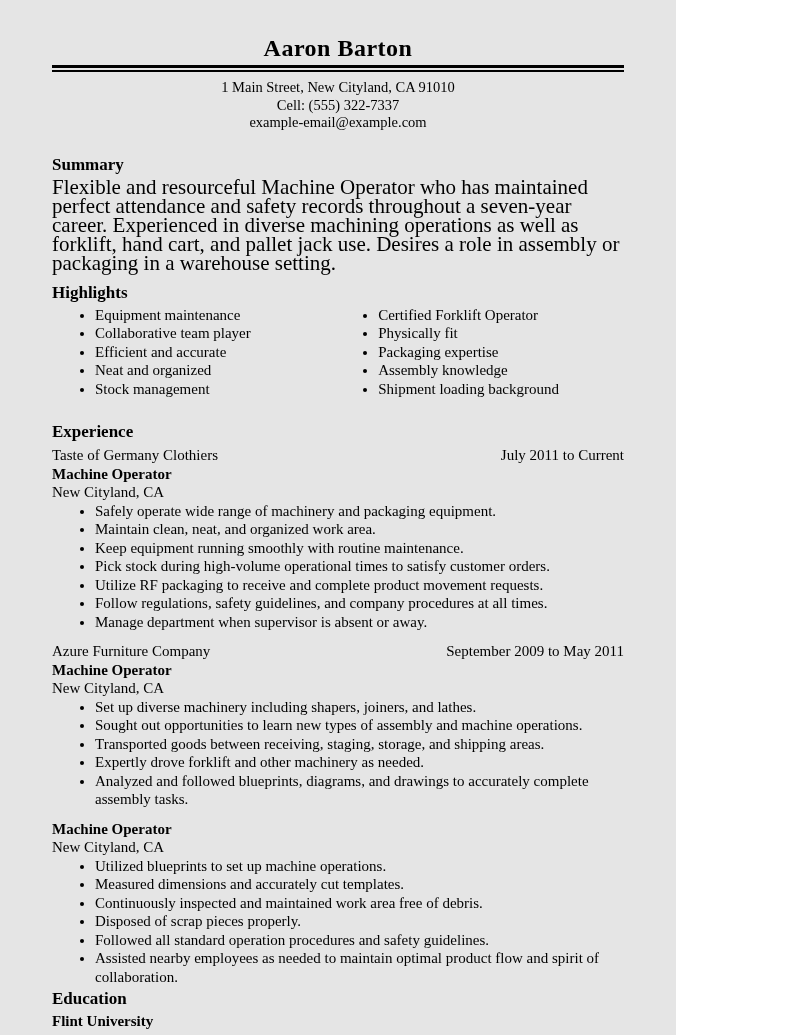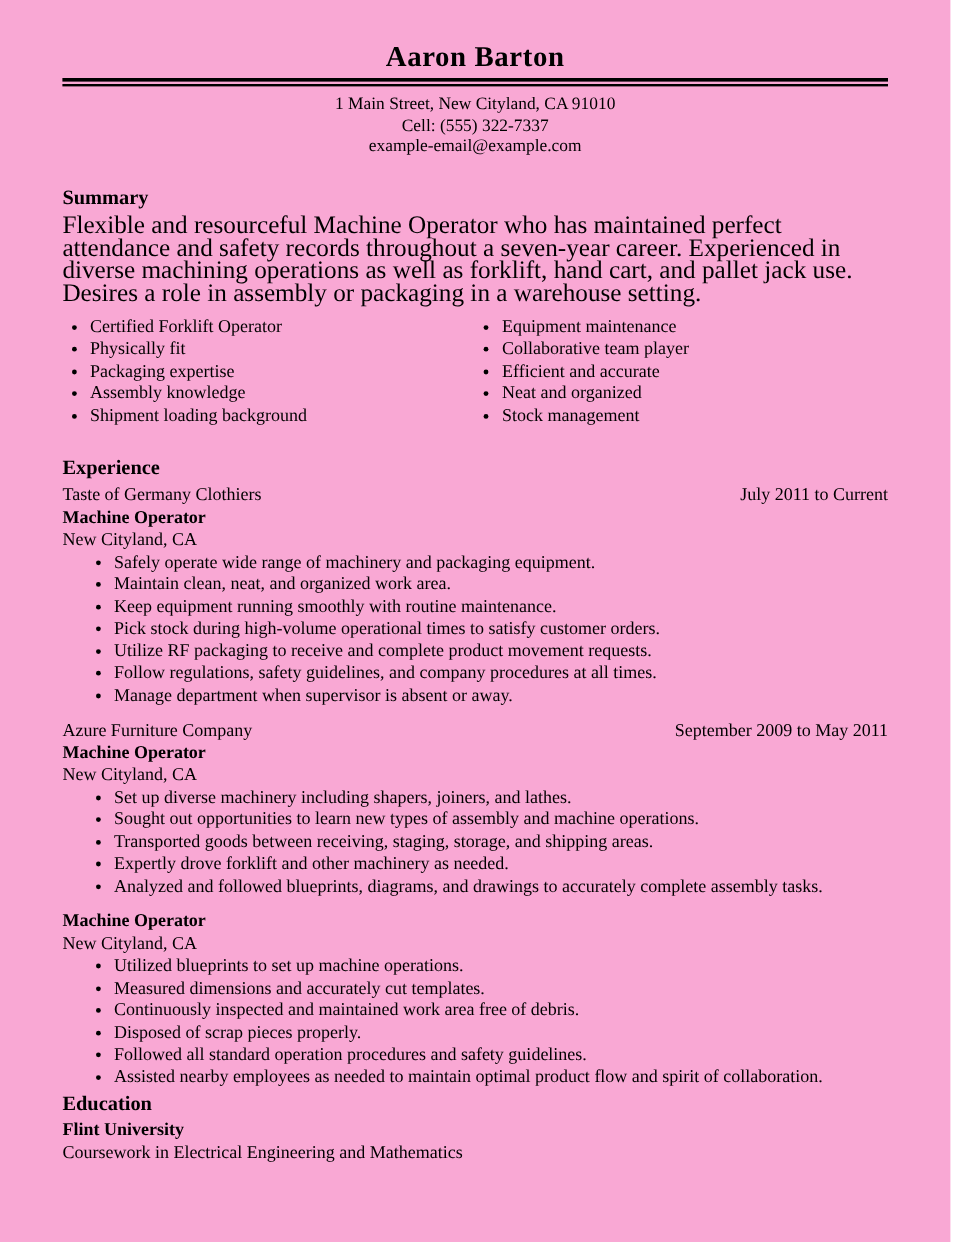--- a/index.html
+++ b/index.html
@@ -2,25 +2,25 @@
 <html><head>
 <meta charset="utf-8">
 <style>
   html, body {
     margin: 0;
     padding: 0;
     background: #ffffff;
   }
   .page {
     position: relative;
-    width: 792px;
+    width: 676px;
     height: 1035px;
     box-sizing: border-box;
     padding: 34px 52px 0 52px;
-    background: #f9a8d4;
+    background: #e5e5e5;
     color: #000000;
     font-family: "Liberation Serif", "DejaVu Serif", serif;
     overflow: hidden;
   }
 
   
   .name {
     margin: 0;
     font-size: 24px;
     line-height: 28px;
@@ -101,34 +101,35 @@
       <div>example-email@example.com</div>
     </div>
   </header>
 
   <section class="sec-summary">
     <h2 class="section-heading">Summary</h2>
     <p class="summary-text">Flexible and resourceful Machine Operator who has maintained perfect attendance and safety records throughout a seven-year career. Experienced in diverse machining operations as well as forklift, hand cart, and pallet jack use. Desires a role in assembly or packaging in a warehouse setting.</p>
   </section>
 
   <section class="sec-highlights">
+    <h2 class="section-heading">Highlights</h2>
     <div class="hl-cols">
+      <ul class="bullets hl-col-left">
+        <li>Equipment maintenance</li>
+        <li>Collaborative team player</li>
+        <li>Efficient and accurate</li>
+        <li>Neat and organized</li>
+        <li>Stock management</li>
+      </ul>
       <ul class="bullets hl-col-right">
         <li>Certified Forklift Operator</li>
         <li>Physically fit</li>
         <li>Packaging expertise</li>
         <li>Assembly knowledge</li>
         <li>Shipment loading background</li>
-      </ul>
-      <ul class="bullets hl-col-left">
-        <li>Equipment maintenance</li>
-        <li>Collaborative team player</li>
-        <li>Efficient and accurate</li>
-        <li>Neat and organized</li>
-        <li>Stock management</li>
       </ul>
     </div>
   </section>
 
   <section class="sec-experience">
     <h2 class="section-heading">Experience</h2>
 
     <div class="job first">
       <div class="job-head">
         <span>Taste of Germany Clothiers</span>

